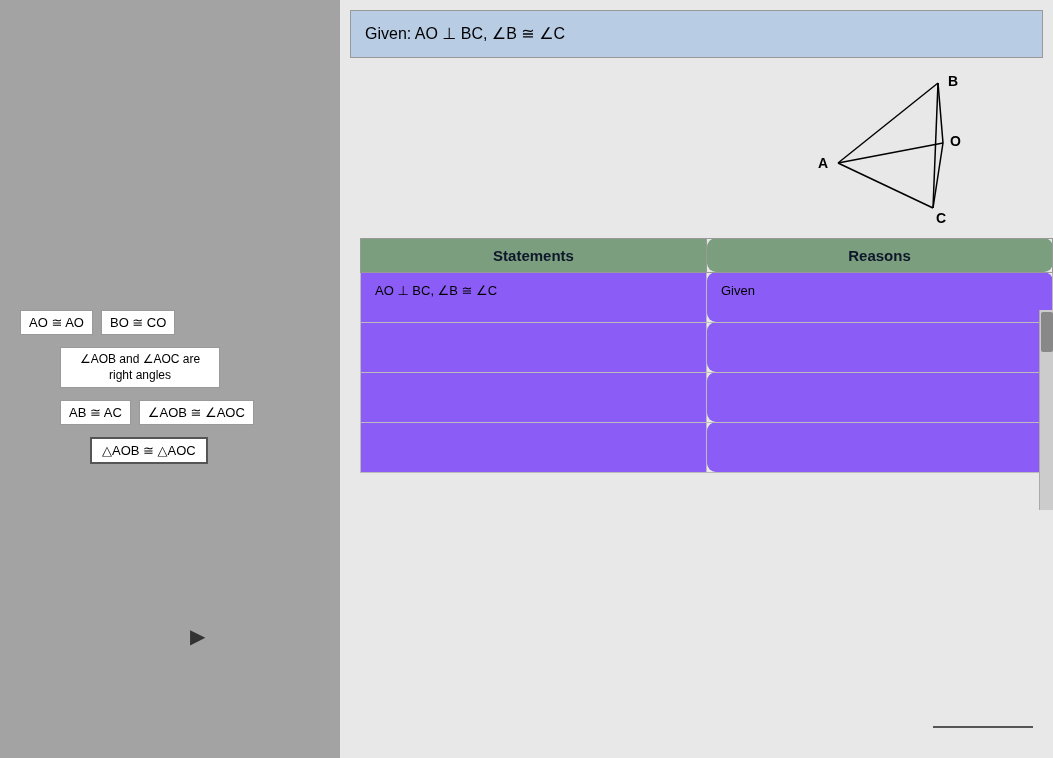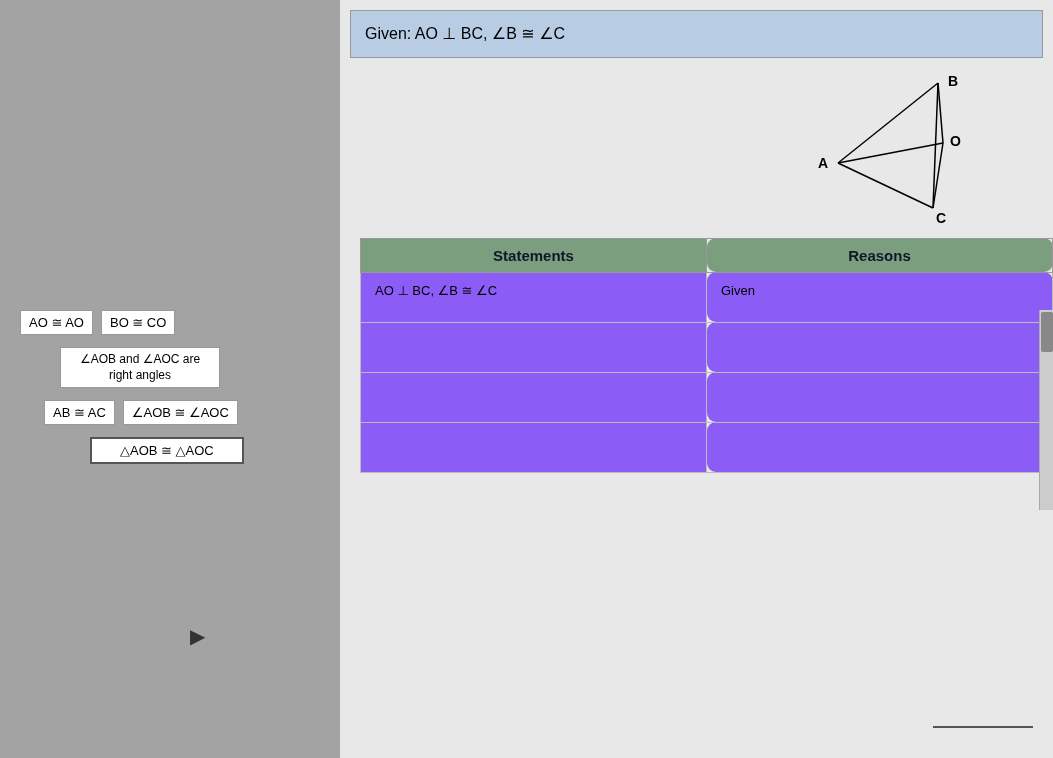--- a/index.html
+++ b/index.html
@@ -40,21 +40,21 @@
       display: flex;
       gap: 8px;
       padding-left: 60px;
       margin-bottom: 12px;
       align-items: center;
     }
 
     .drag-buttons-row3 {
       display: flex;
       gap: 8px;
-      padding-left: 44px;
+      padding-left: 60px;
       margin-bottom: 12px;
       align-items: center;
     }
 
     .drag-buttons-row4 {
       display: flex;
       gap: 8px;
       padding-left: 90px;
       margin-bottom: 12px;
       align-items: center;
@@ -67,21 +67,21 @@
       font-size: 13px;
       cursor: grab;
       white-space: nowrap;
       display: inline-flex;
       align-items: center;
     }
 
     .triangle-btn {
       background: white;
       border: 2px solid #555;
-      padding: 4px 28px;
+      padding: 4px 10px;
       font-size: 13px;
       cursor: grab;
       display: inline-flex;
       align-items: flex-end;
     }
 
     .cursor-arrow {
       position: absolute;
       bottom: 110px;
       left: 190px;

